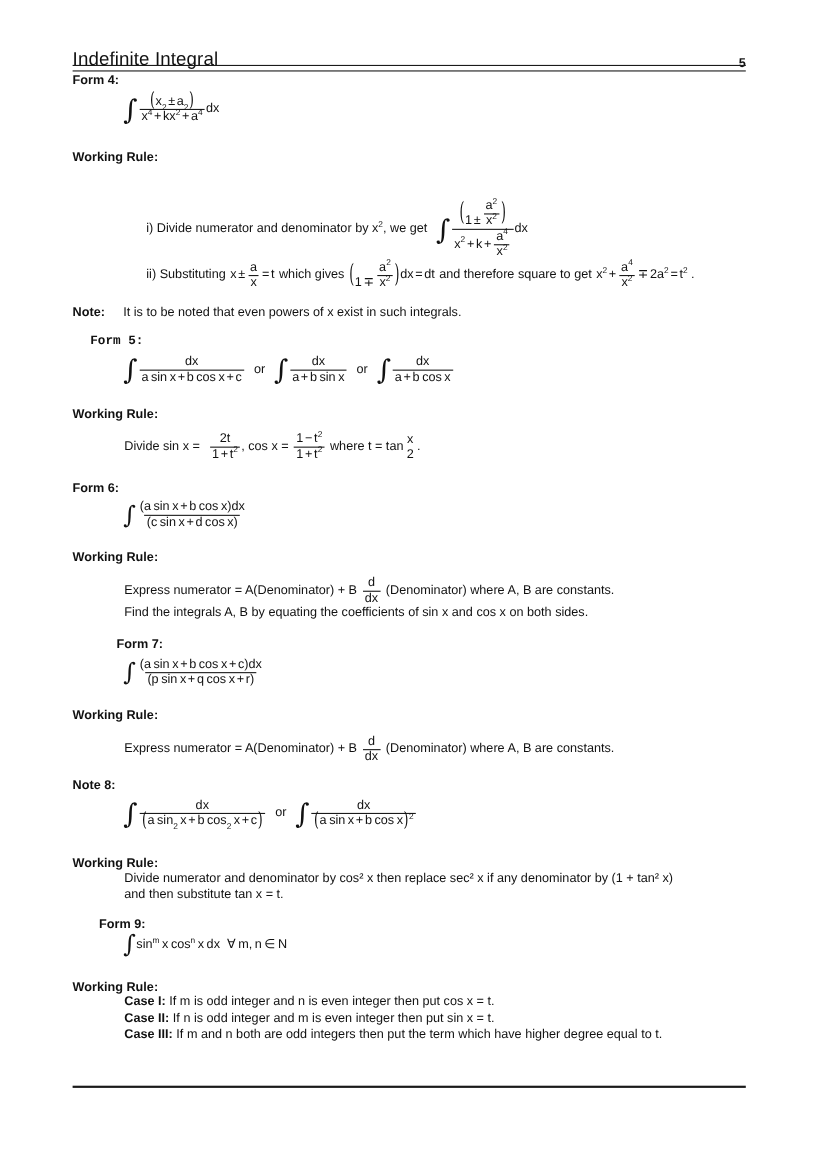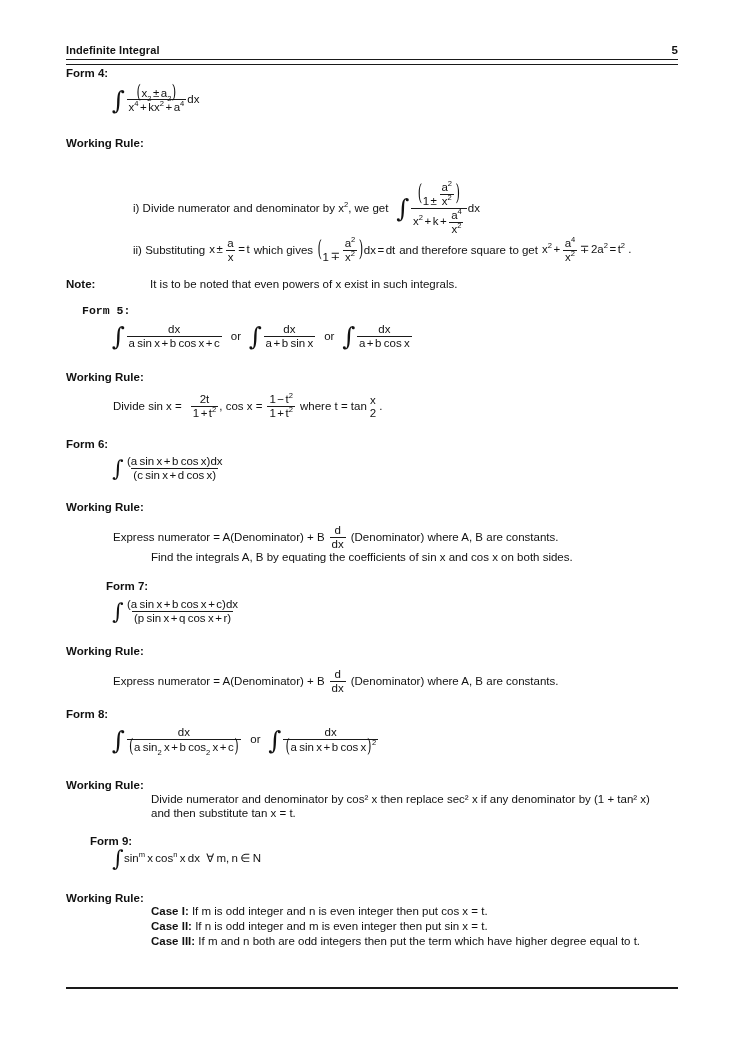--- a/index.html
+++ b/index.html
@@ -11,39 +11,39 @@
     overflow:hidden;
   }
   .page { position:absolute; left:0; top:0; width:744px; height:1052px; }
 
   
   .header {
     position:absolute; left:66px; top:44px; width:612px;
     display:flex; align-items:flex-end; justify-content:space-between;
   }
   .header-title {
-    font-size:11px; font-weight:bold; letter-spacing:.1px;
+    font-size:17px; font-weight:normal; letter-spacing:.1px;
   }
   .header-page { font-size:11.5px; font-weight:bold; }
   .rule-double {
     position:absolute; left:66px; top:59px; width:612px; height:4px;
     border-top:1.6px solid #1a1a1a;
     border-bottom:1px solid #1a1a1a;
   }
   .rule-footer {
     position:absolute; left:66px; top:987px; width:612px; height:0;
     border-top:2.2px solid #1a1a1a;
   }
 
   
   .lbl {
     position:absolute; font-size:11.5px; font-weight:bold; white-space:nowrap;
   }
   .txt {
-    position:absolute; font-size:11.5px; white-space:nowrap;margin-left:38px;
+    position:absolute; font-size:11.5px; white-space:nowrap;
   }
   .math {
     position:absolute;
     font-size:11.5px;
     white-space:nowrap;
     display:flex; align-items:center;
   }
   .math, .math * { font-family:"Liberation Sans", sans-serif; }
 
   
@@ -263,21 +263,21 @@
     <span>Express numerator = A(Denominator) + B</span>
     <span class="sp"></span>
     <span class="frac">
       <span class="num">d</span>
       <span class="den">dx</span>
     </span>
     <span class="sp"></span>
     <span>(Denominator) where A, B are constants.</span>
   </div>
 
-  <div class="lbl" style="left:66px; top:708px;">Form 8:</div>
+  <div class="lbl" style="left:66px; top:708px;">Note 8:</div>
 
   <div class="math" style="left:112px; top:726px;">
     <span class="intg">∫</span>
     <span class="frac">
       <span class="num">dx</span>
       <span class="den"><span class="pwrap short">
             <span class="pl">(</span>
             <span class="pbody">a sin<sup>2</sup> x<span class="op">+</span>b cos<sup>2</sup> x<span class="op">+</span>c</span>
             <span class="pr">)</span>
           </span></span>

